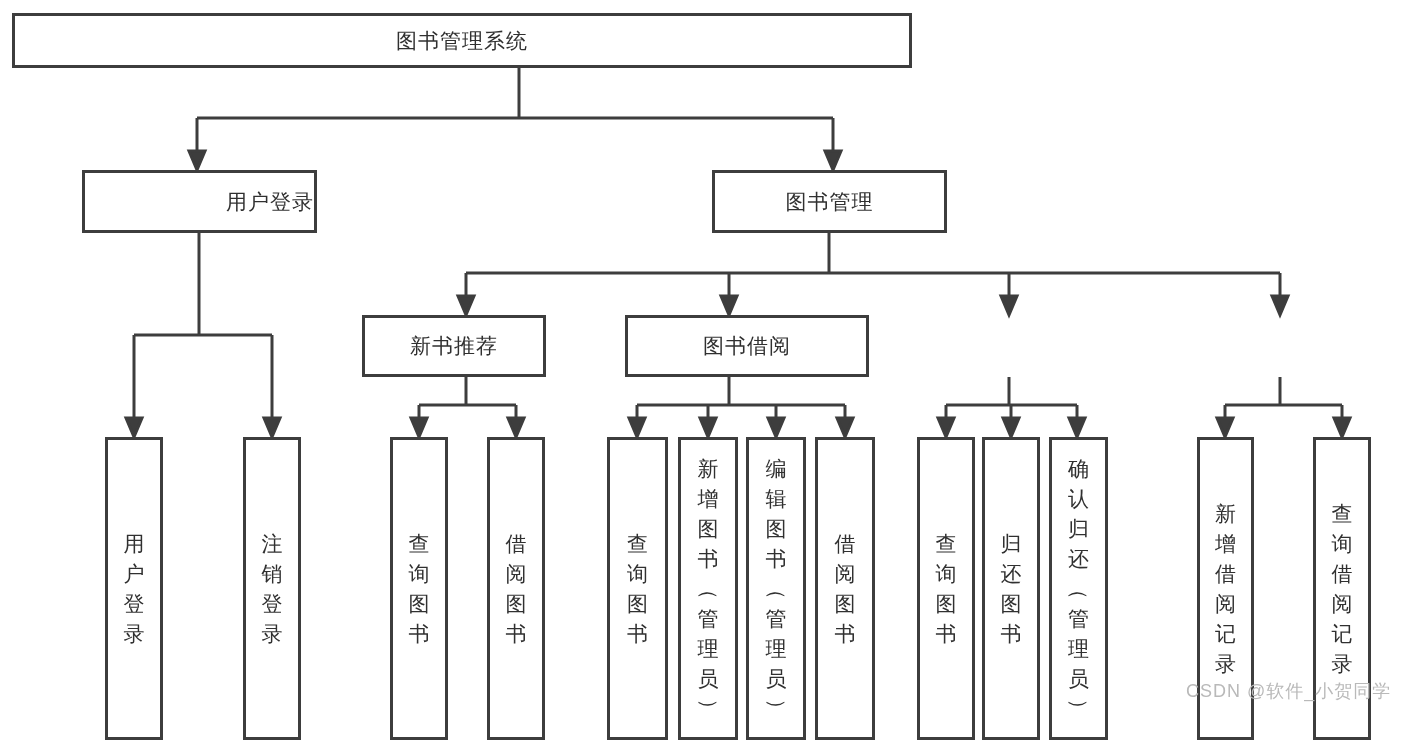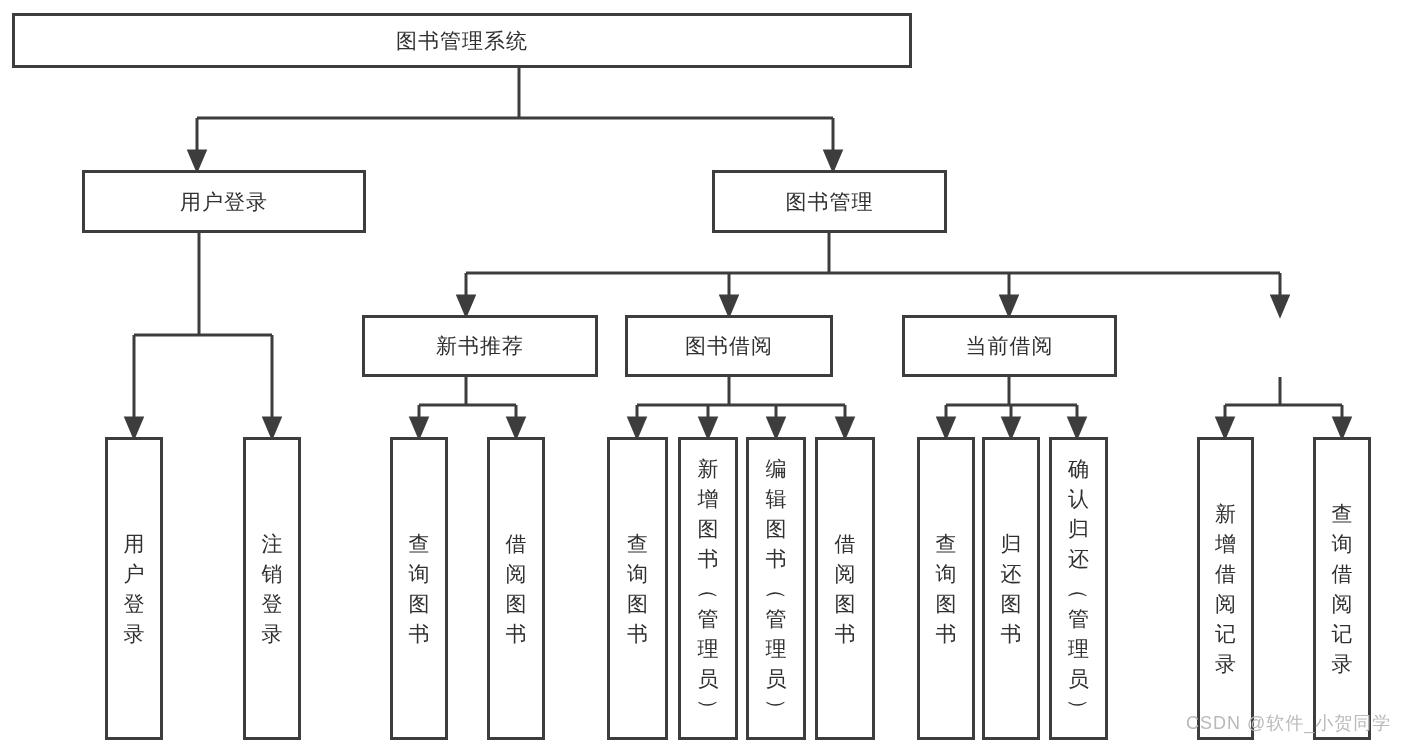--- a/index.html
+++ b/index.html
@@ -16,21 +16,21 @@
   .hbox{font-size:21px;letter-spacing:1px;}
   .hbox .hlabel{white-space:nowrap;}
   .vbox{padding:0;}
   .vlabel{
     display:flex;flex-direction:column;justify-content:center;align-items:center;
     width:100%;height:100%;font-size:21px;
   }
   .vchar{display:block;height:30px;line-height:30px;text-align:center;}
   .vchar.rot{transform:rotate(90deg);}
   .watermark{
-    position:absolute;left:1186px;top:711px;z-index:5;
+    position:absolute;left:1186px;top:679px;z-index:5;
     font-size:18px;color:#b9b9b9;letter-spacing:1px;white-space:nowrap;
   }
 </style>
 </head>
 <body>
 
 <div class="canvas">
 
   <svg class="connectors" width="1405" height="747" viewBox="0 0 1405 747" stroke="#3d3d3d" stroke-width="3" fill="#3d3d3d">
 
@@ -105,35 +105,32 @@
       <polygon points="1217,418 1233,418 1225,437"></polygon>
       <line x1="1342" y1="405" x2="1342" y2="425"></line>
       <polygon points="1334,418 1350,418 1342,437"></polygon>
     </g>
   </svg>
 
   <div class="box hbox" style="left:12px;top:13px;width:900px;height:55px;">
     <span class="hlabel">图书管理系统</span>
   </div>
 
-  <div class="box hbox" style="left:82px;top:170px;width:284px;height:63px;">
+  <div class="box hbox" style="left:82px;top:170px;width:235px;height:63px;justify-content:flex-end;">
     <span class="hlabel">用户登录</span>
   </div>
   <div class="box hbox" style="left:712px;top:170px;width:235px;height:63px;">
     <span class="hlabel">图书管理</span>
   </div>
 
-  <div class="box hbox" style="left:362px;top:315px;width:236px;height:62px;">
+  <div class="box hbox" style="left:362px;top:315px;width:184px;height:62px;">
     <span class="hlabel">新书推荐</span>
   </div>
-  <div class="box hbox" style="left:625px;top:315px;width:208px;height:62px;">
+  <div class="box hbox" style="left:625px;top:315px;width:244px;height:62px;">
     <span class="hlabel">图书借阅</span>
-  </div>
-  <div class="box hbox" style="left:902px;top:315px;width:215px;height:62px;">
-    <span class="hlabel">当前借阅</span>
   </div>
 
   <div class="box vbox" style="left:105px;top:437px;width:58px;height:303px;">
     <span class="vlabel">
         <span class="vchar">用</span>
         <span class="vchar">户</span>
         <span class="vchar">登</span>
         <span class="vchar">录</span>
       </span>
   </div>

